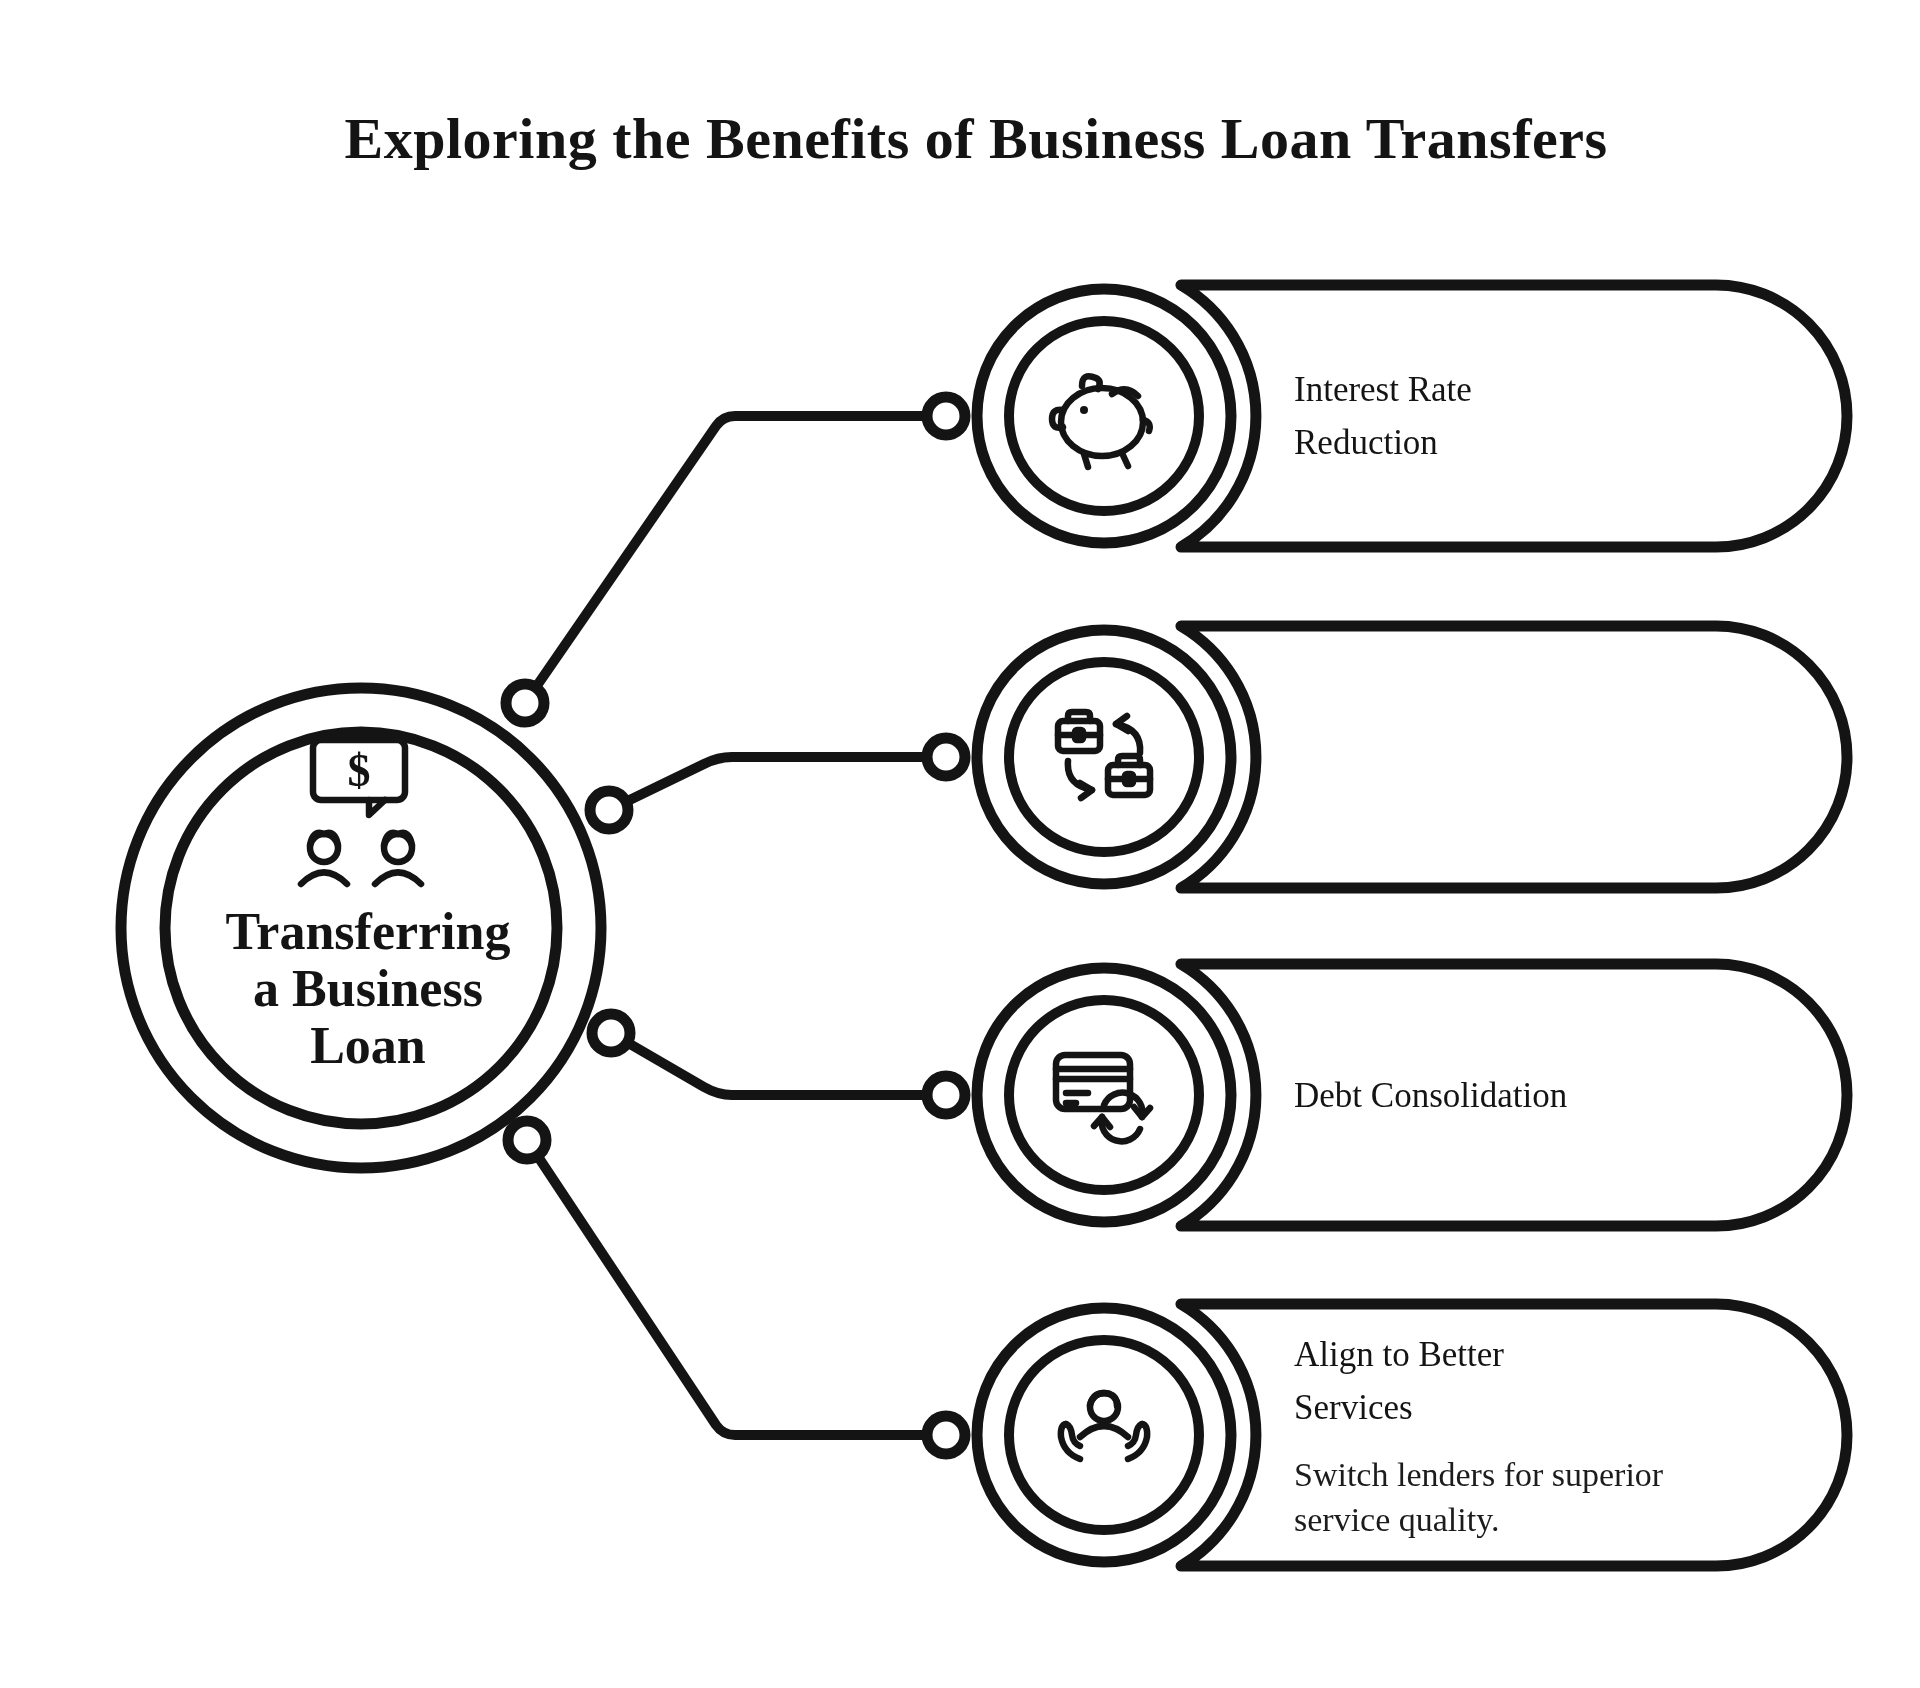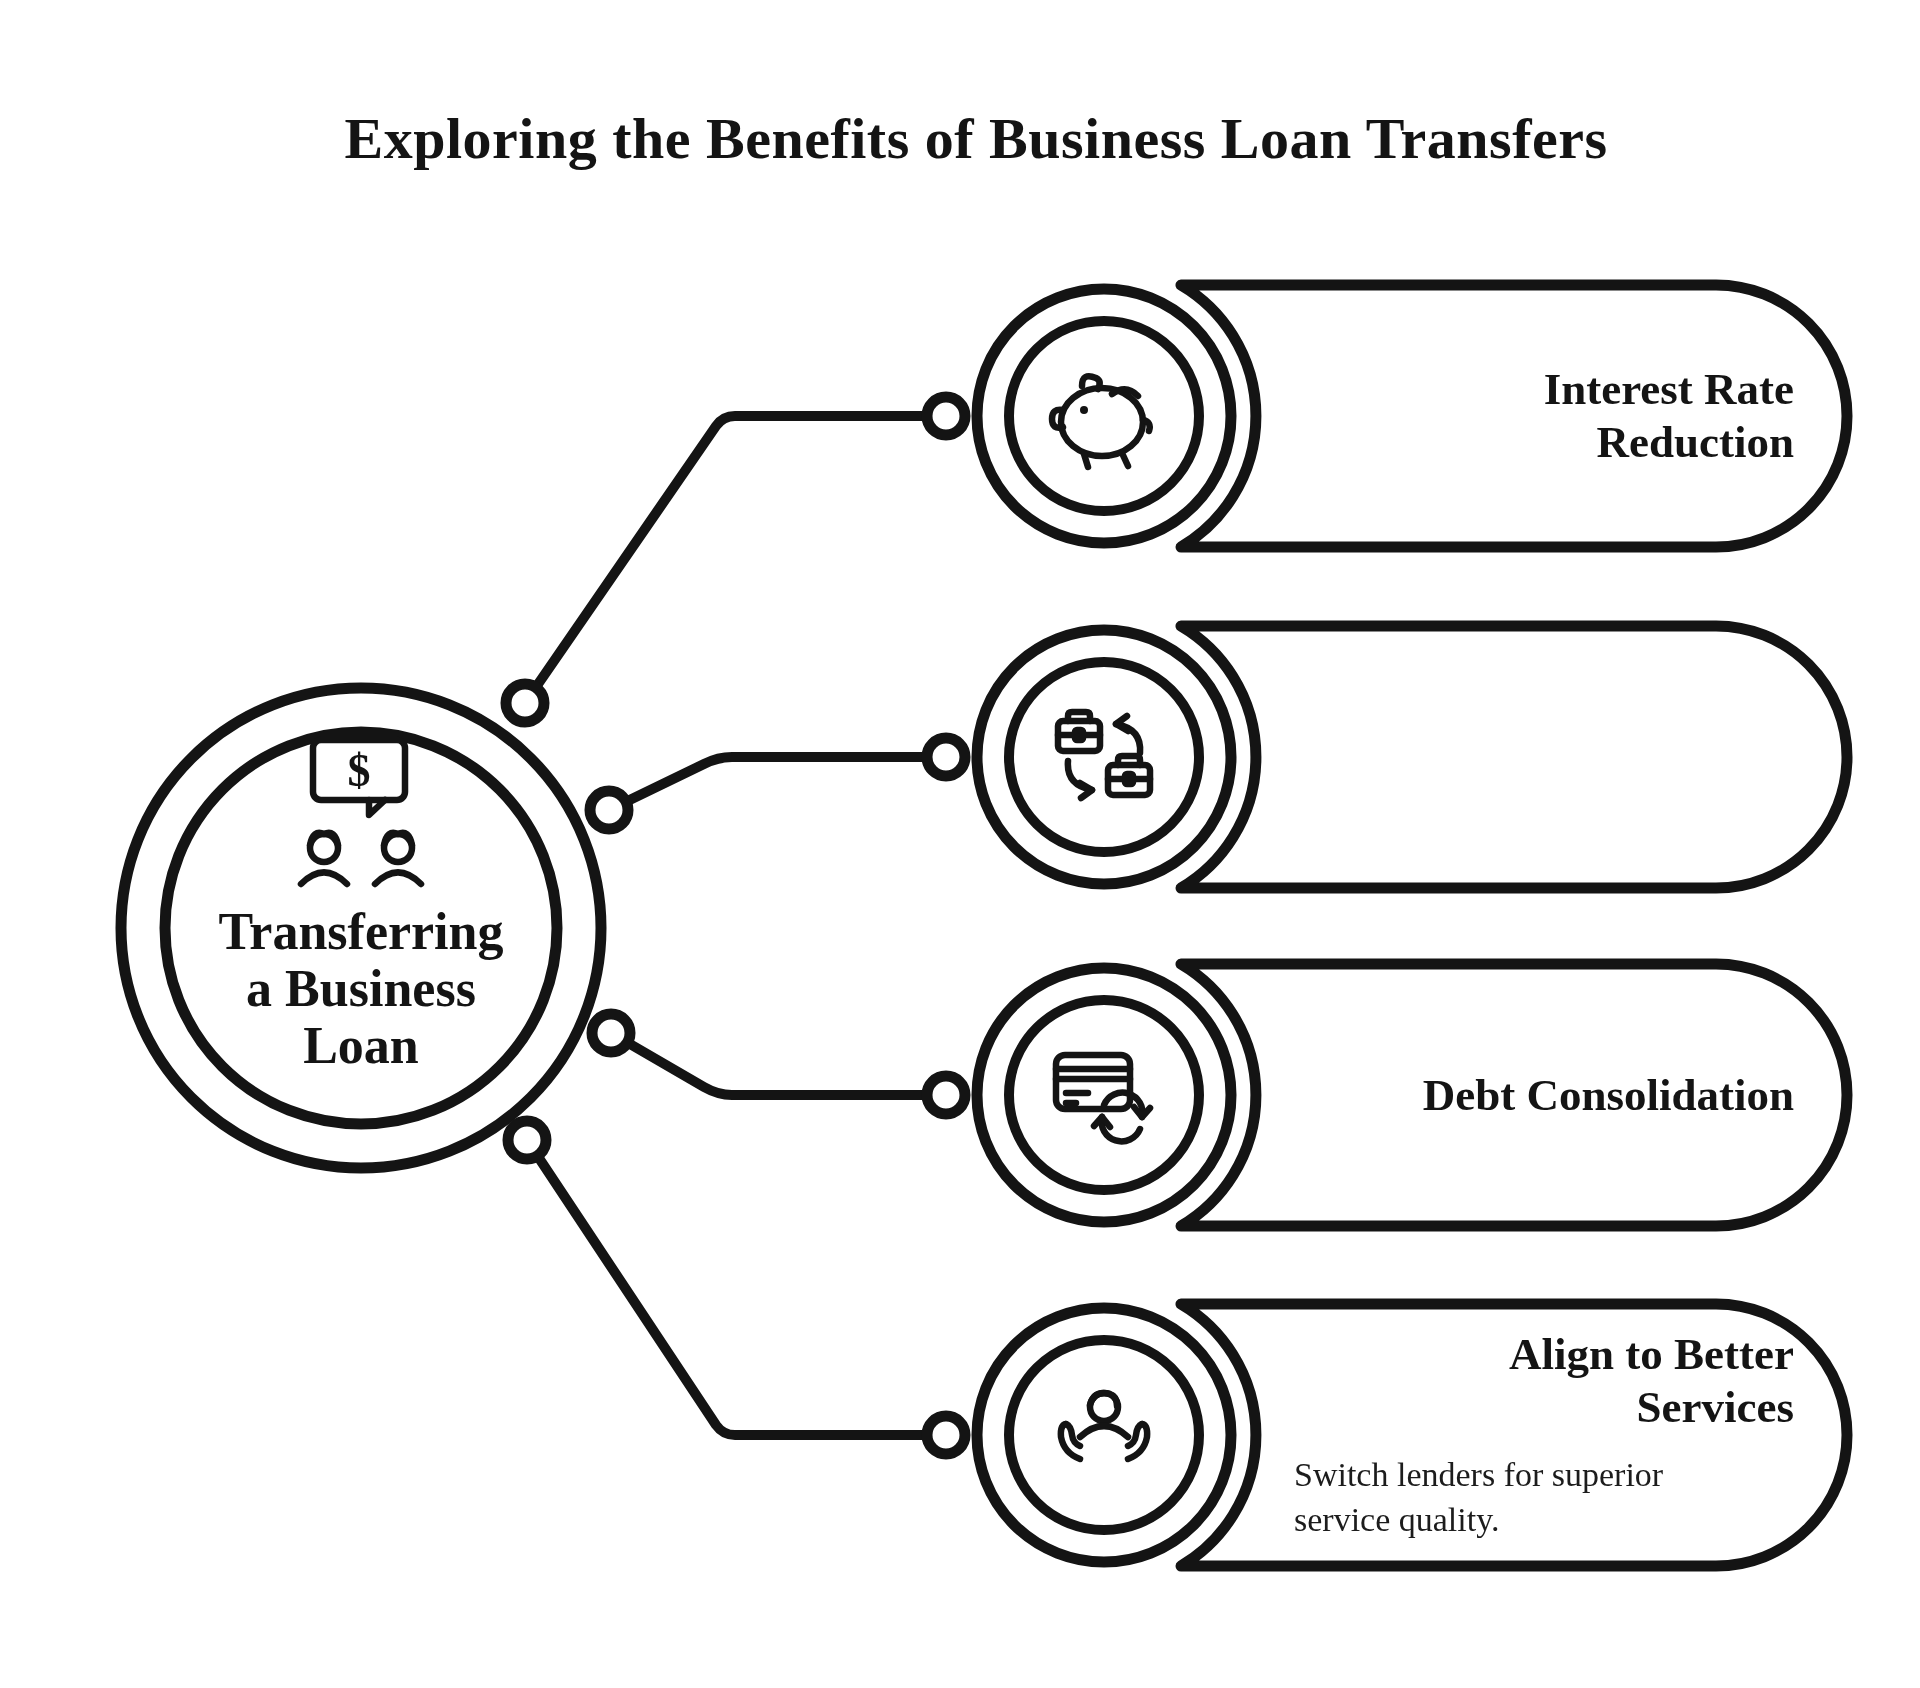--- a/index.html
+++ b/index.html
@@ -16,33 +16,33 @@
 
   svg.layer { position:absolute; left:0; top:0; }
   svg .stroke { fill:none; stroke:currentColor; stroke-linecap:round; stroke-linejoin:round; }
   svg { color:var(--ink); }
   .sw11 { stroke-width:11px; }
   .sw10 { stroke-width:10px; }
   .node { fill:#ffffff; stroke:currentColor; stroke-width:11px; }
   .icon-stroke { fill:none; stroke:currentColor; stroke-width:6.5px; stroke-linecap:round; stroke-linejoin:round; }
 
   .center-label{
-    position:absolute; left:145px; top:903px; width:400px;
+    position:absolute; left:152px; top:903px; width:400px;
     text-align:center; font-weight:bold; font-size:52px; line-height:57px;
     white-space:pre-line;
   }
 
   .item-art { position:absolute; left:900px; width:940px; height:290px; }
 
   .item-text{
     position:absolute; left:1278px; width:500px; height:290px;
     display:flex; flex-direction:column; justify-content:center;
   }
   .item-title{
-    font-weight:bold; font-size:45px; line-height:53px; white-space:pre-line;text-align:right;
+    font-weight:normal; font-size:35px; line-height:53px; white-space:pre-line;
   }
   .item-desc{
     margin-top:18px; font-size:34px; line-height:45px; white-space:pre-line; color:#1c1c1c;
   }
 
   .dollar { font-family:"Liberation Serif", serif; font-weight:bold; font-size:46px; }
 </style>
 </head>
 <body>
 

